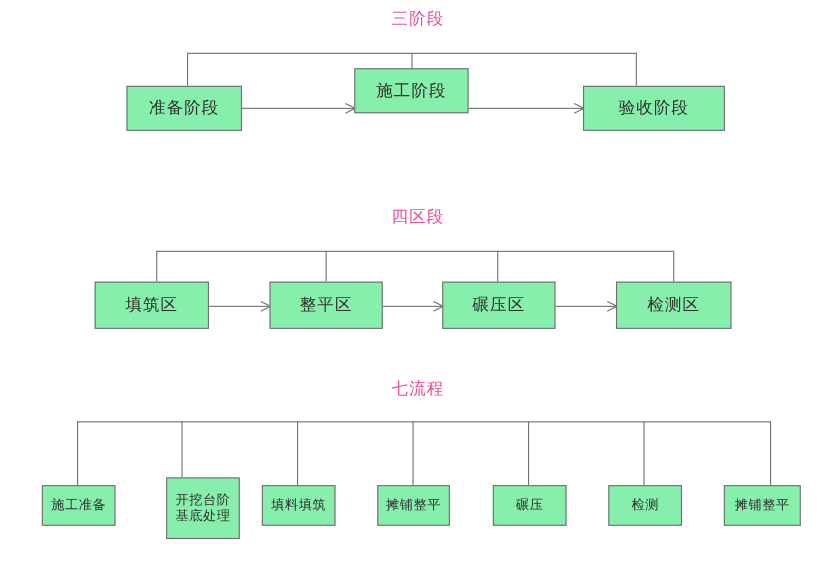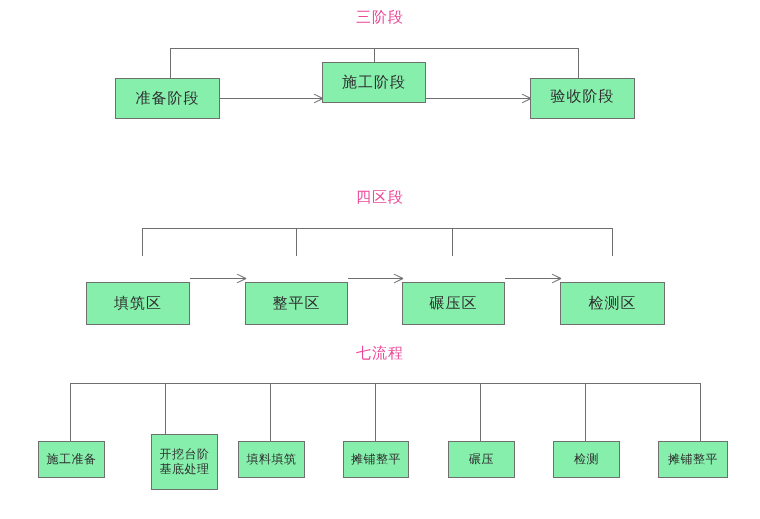--- a/index.html
+++ b/index.html
@@ -37,21 +37,21 @@
     justify-content: center;
     color: #2f2f2f;
     white-space: nowrap;
     z-index: 3;
   }
   .node .line1, .node .line2 {
     display: block;
     line-height: 1.25;
   }
   .n-stage   { font-size: 15px; letter-spacing: 1px; }
-  .n-zone    { font-size: 15px; letter-spacing: 1px; margin-top: 26px; }
+  .n-zone    { font-size: 15px; letter-spacing: 1px; }
   .n-flow    { font-size: 12px; letter-spacing: 0.5px; }
   .n-flow2   { font-size: 12px; letter-spacing: 0.5px; }
 
   
   .hline {
     position: absolute;
     height: 0;
     border-top: 1px solid #6f6f6f;
     z-index: 1;
   }
@@ -97,21 +97,21 @@
 
   <div class="hline" style="left:425px; top:98px; width:105px;"></div>
   <div class="arrow-head" style="left:530px; top:98px;"></div>
 
   <div class="node n-stage" style="left:115px; top:78px; width:105px; height:41px;">
     <span class="line1">准备阶段</span>
   </div>
   <div class="node n-stage" style="left:322px; top:62px; width:104px; height:41px;">
     <span class="line1">施工阶段</span>
   </div>
-  <div class="node n-stage" style="left:530px; top:78px; width:105px; height:41px;font-family:Liberation Mono, monospace;">
+  <div class="node n-stage" style="left:530px; top:78px; width:129px; height:41px;">
     <span class="line1">验收阶段</span>
   </div>
 
   <div class="section-title" style="left:335px; top:188px; width:90px;">四区段</div>
 
   <div class="hline" style="left:142px; top:228px; width:470px;"></div>
   <div class="vline" style="left:142px; top:228px; height:28px;"></div>
   <div class="vline" style="left:296px; top:228px; height:28px;"></div>
   <div class="vline" style="left:452px; top:228px; height:28px;"></div>
   <div class="vline" style="left:612px; top:228px; height:28px;"></div>

